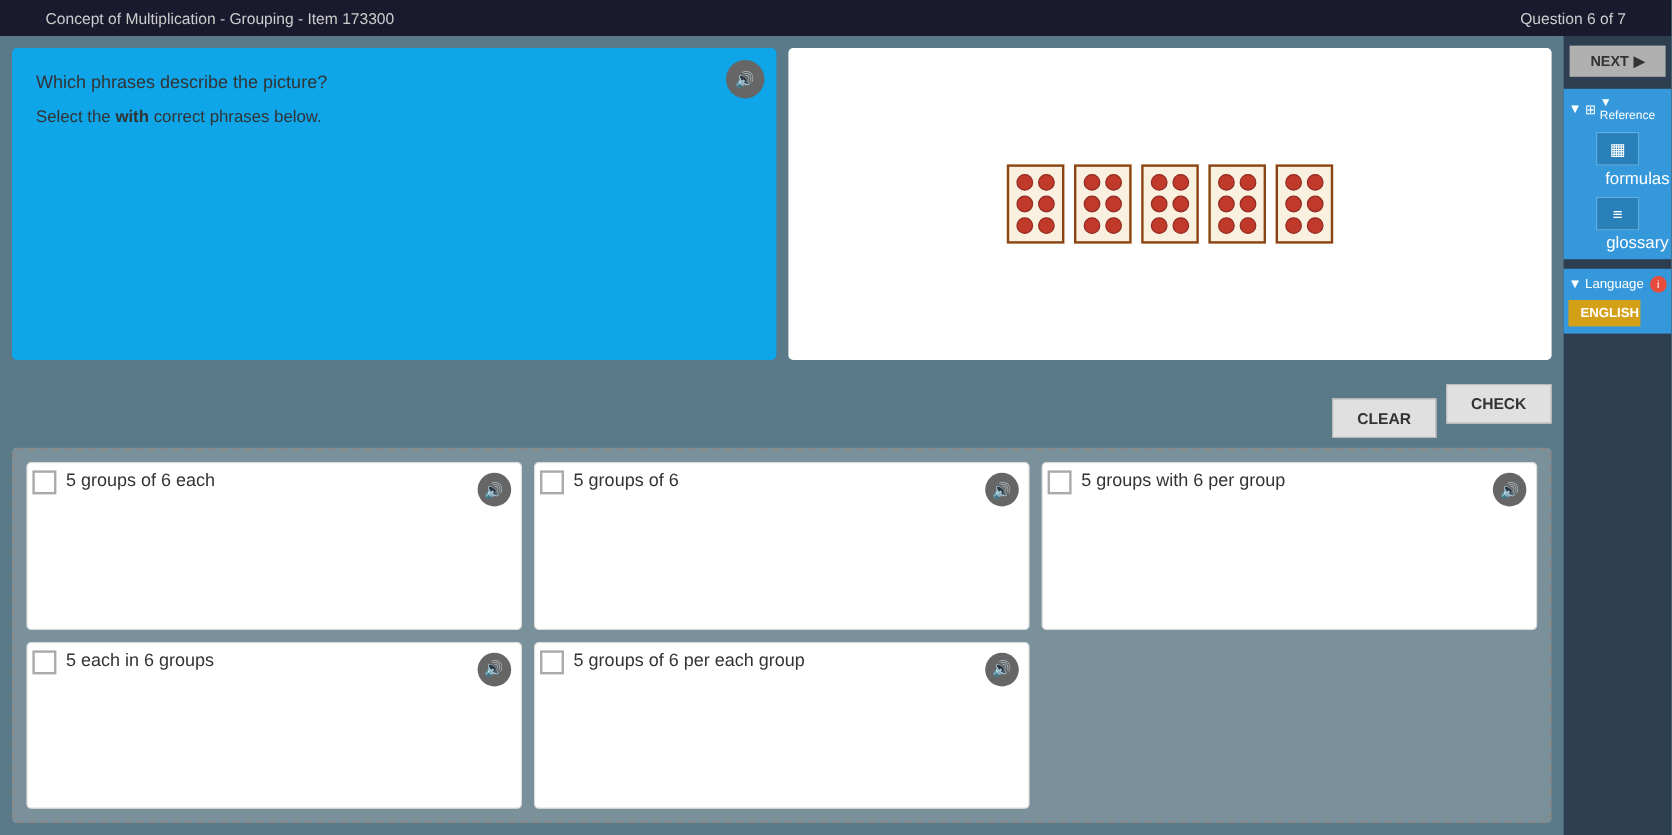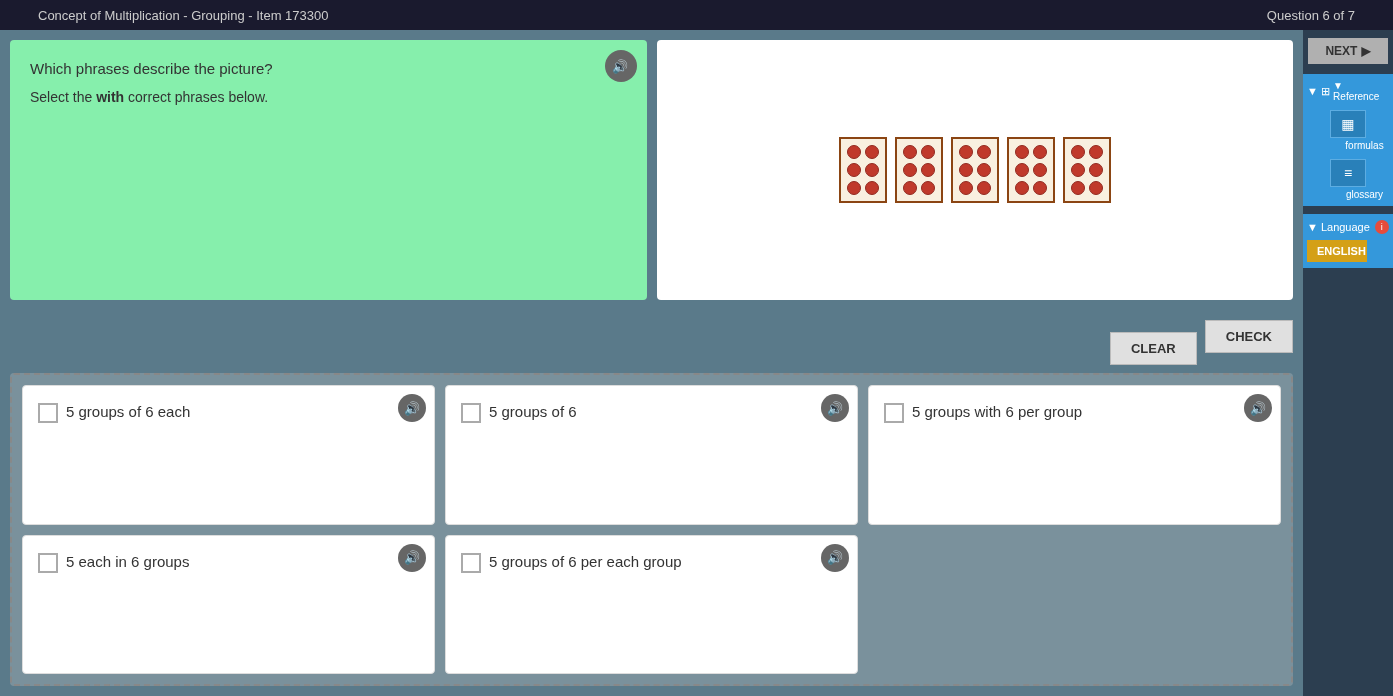--- a/index.html
+++ b/index.html
@@ -93,21 +93,21 @@
       border: 1px solid #5dade2;
       display: flex;
       align-items: center;
       justify-content: center;
       color: white;
       font-size: 14px;
     }
 
     .ref-label {
       color: white;
-      font-size: 10px;
+      font-size: 14px;
       padding-left: 33px;
     }
 
     .language-section {
       background: #3498db;
       color: white;
       width: 90px;
       padding: 6px 4px;
       font-size: 11px;
       cursor: pointer;
@@ -146,21 +146,21 @@
     }
 
     
     .top-section {
       display: flex;
       gap: 10px;
       height: 260px;
     }
 
     .question-panel {
-      background: #86efac;
+      background: #0ea5e9;
       border-radius: 4px;
       padding: 20px;
       flex: 1;
       max-width: 740px;
     }
 
     .question-text {
       font-size: 15px;
       color: #333;
       margin-bottom: 12px;
@@ -263,21 +263,21 @@
       grid-template-columns: repeat(3, 1fr);
       grid-template-rows: repeat(2, 1fr);
       gap: 10px;
       background: rgba(200,200,200,0.3);
     }
 
     .choice-card {
       background: white;
       border: 1px solid #ddd;
       border-radius: 4px;
-      padding: 15px;
+      padding: 4px;
       position: relative;
       display: flex;
       align-items: flex-start;
       gap: 8px;
     }
 
     .choice-checkbox {
       width: 20px;
       height: 20px;
       border: 2px solid #aaa;

